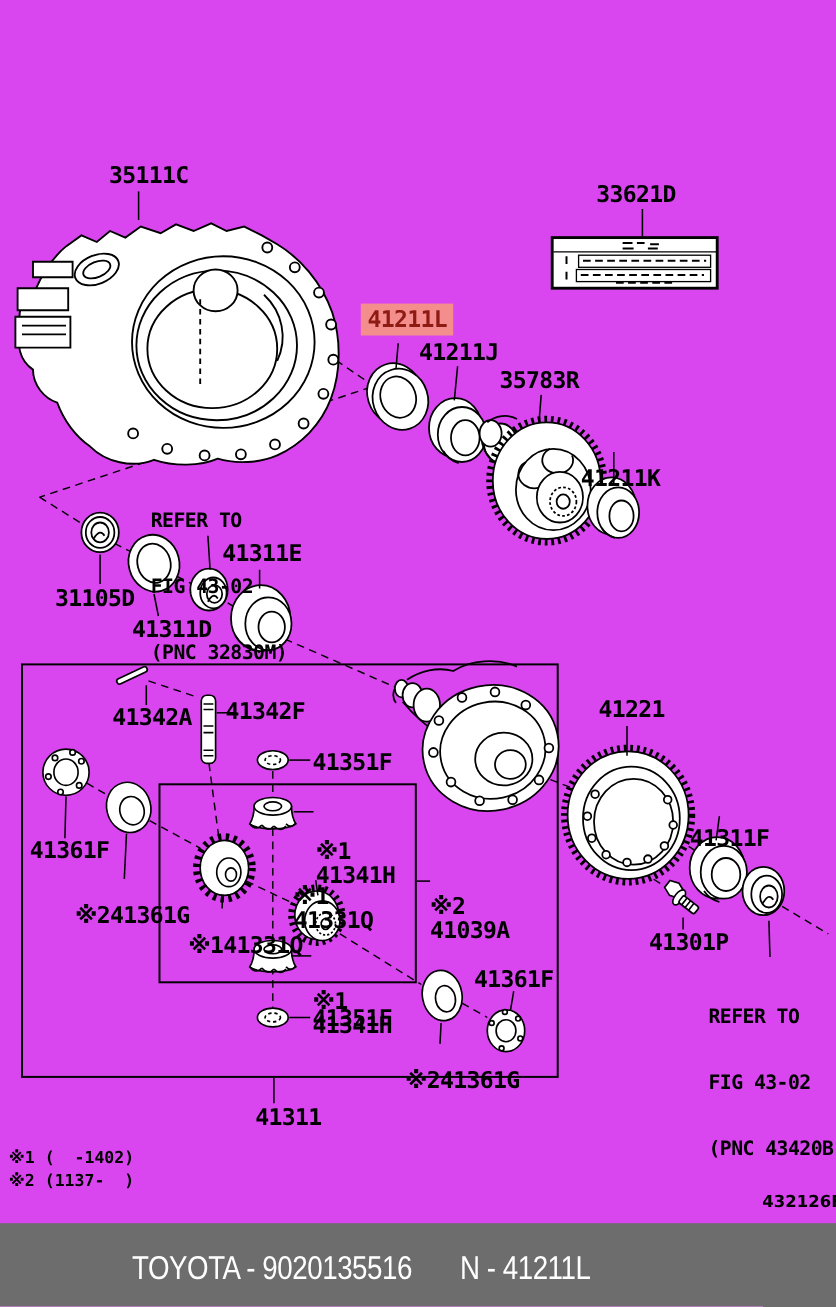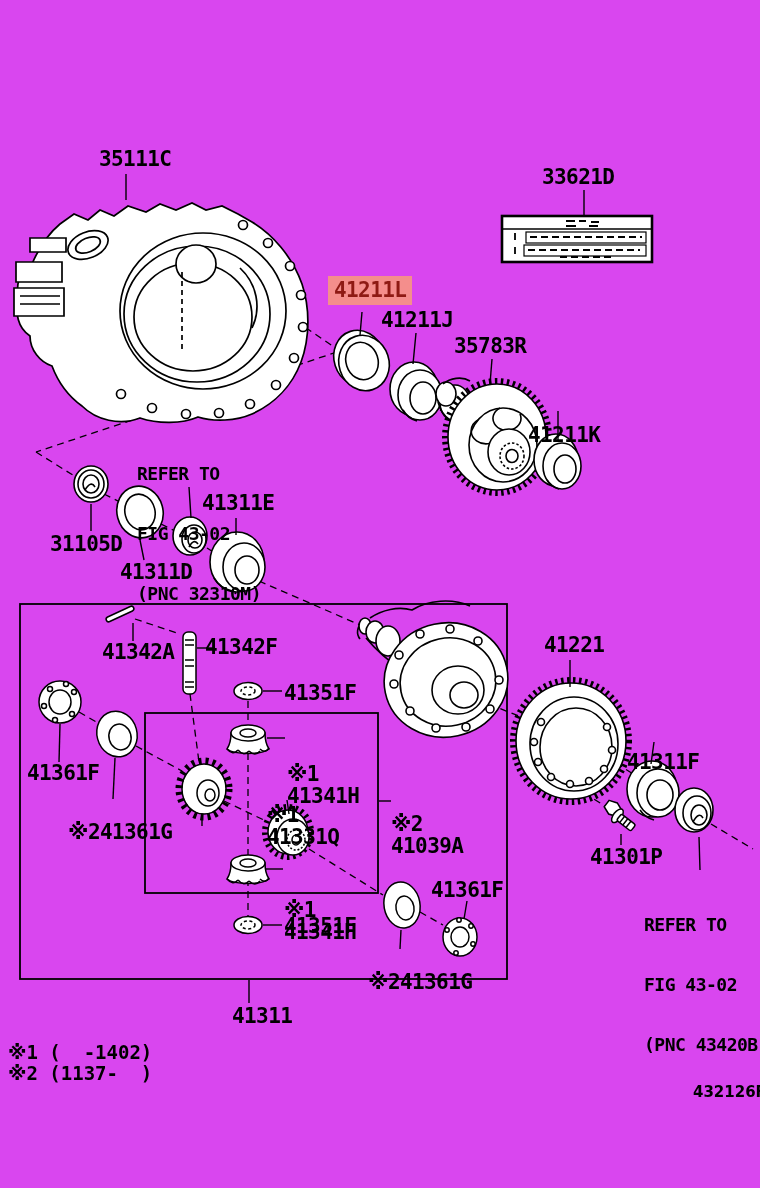--- a/index.html
+++ b/index.html
@@ -5,21 +5,21 @@
   html,body{margin:0;padding:0;background:#fff;}
   #stage{position:relative;width:760px;height:1188px;background:#d946ef;overflow:hidden;
          font-family:"DejaVu Sans Mono","DejaVu Sans",monospace;}
   svg.art{position:absolute;left:0;top:0;}
   .plbl{position:absolute;font-weight:bold;font-size:21px;line-height:22px;letter-spacing:-0.6px;
         color:#000;white-space:pre;}
   .plbl span{display:inline;}
   .stack span{display:block;}
   .rlbl{position:absolute;font-weight:bold;font-size:18px;line-height:20px;letter-spacing:-0.5px;
         color:#000;white-space:pre;}
-  .note{position:absolute;font-weight:bold;font-size:19px;line-height:20px;color:#000;white-space:pre;}
+  .note{position:absolute;font-weight:bold;font-size:15px;line-height:20px;color:#000;white-space:pre;}
   .docnum{position:absolute;font-weight:bold;font-size:15px;color:#000;
           font-family:"DejaVu Sans","Liberation Sans",sans-serif;}
   .hl{position:absolute;left:328px;top:276px;background:#f48e8c;padding:3px 6px 4px 6px;}
   .hl span{color:#8e1a14;}
   .footer{position:absolute;left:0;top:1112px;width:760px;height:76px;background:#6d6d6d;}
   .ftxt{position:absolute;left:120px;top:25px;color:#ffffff;white-space:nowrap;
         font:30px "Liberation Sans",sans-serif;letter-spacing:-0.5px;
         transform:scaleX(0.84);transform-origin:left center;}
   .fgap{margin-left:52px;}
 </style>
@@ -327,21 +327,21 @@
   <span class="plbl" style="position:static;text-align:center;">41211L</span>
 </div>
 
 <div class="plbl" style="left:381px;top:309px;">41211J</div>
 <div class="plbl" style="left:454px;top:335px;text-align:center;">35783R</div>
 <div class="plbl" style="left:528px;top:388px;margin-top:36px;">41211K</div>
 
 <div class="rlbl" style="left:137px;top:424px;">
   <span style="display:block;">REFER TO</span>
   <span style="display:block;">FIG 43-02</span>
-  <span style="display:block;">(PNC 32310M)</span>
+  <span style="display:block;">(PNC 32830M)</span>
 </div>
 
 <div class="plbl" style="left:202px;top:492px;">41311E</div>
 <div class="plbl" style="left:50px;top:533px;">31105D</div>
 <div class="plbl" style="left:108px;top:561px;margin-left:12px;">41311D</div>
 
 <div class="plbl" style="left:102px;top:641px;">41342A</div>
 <div class="plbl" style="left:205px;top:636px;">41342F</div>
 <div class="plbl" style="left:284px;top:682px;">41351F</div>
 
@@ -350,20 +350,23 @@
 </div>
 
 <div class="plbl stack" style="left:267px;top:760px;">
   <span>※1</span><span>41331Q</span>
 </div>
 
 <div class="plbl stack" style="left:391px;top:769px;">
   <span>※2</span><span>41039A</span>
 </div>
 
+<div class="plbl" style="left:147px;top:826px;">
+  <span>※1</span><span>41331Q</span>
+</div>
 
 <div class="plbl stack" style="left:284px;top:855px;">
   <span>※1</span><span>41341H</span>
 </div>
 
 <div class="plbl" style="left:284px;top:915px;">41351F</div>
 
 <div class="plbl" style="left:27px;top:762px;">41361F</div>
 <div class="plbl" style="left:44px;top:799px;">
   <span>※2</span><span>41361G</span>
@@ -383,14 +386,19 @@
   <span style="display:block;">FIG 43-02</span>
   <span style="display:block;">(PNC 43420B</span>
 </div>
 
 <div class="plbl" style="left:232px;top:1005px;">41311</div>
 
 <div class="note" style="left:8px;top:1042px;">※1 (  -1402)</div>
 <div class="note" style="left:8px;top:1063px;">※2 (1137-  )</div>
 <div class="docnum" style="left:693px;top:1083px;">432126F</div>
 
+<div class="footer">
+  <div class="ftxt">
+    <span>TOYOTA - 9020135516</span><span class="fgap">N - 41211L</span>
+  </div>
+</div>
 
 </div>
 
 </body></html>

